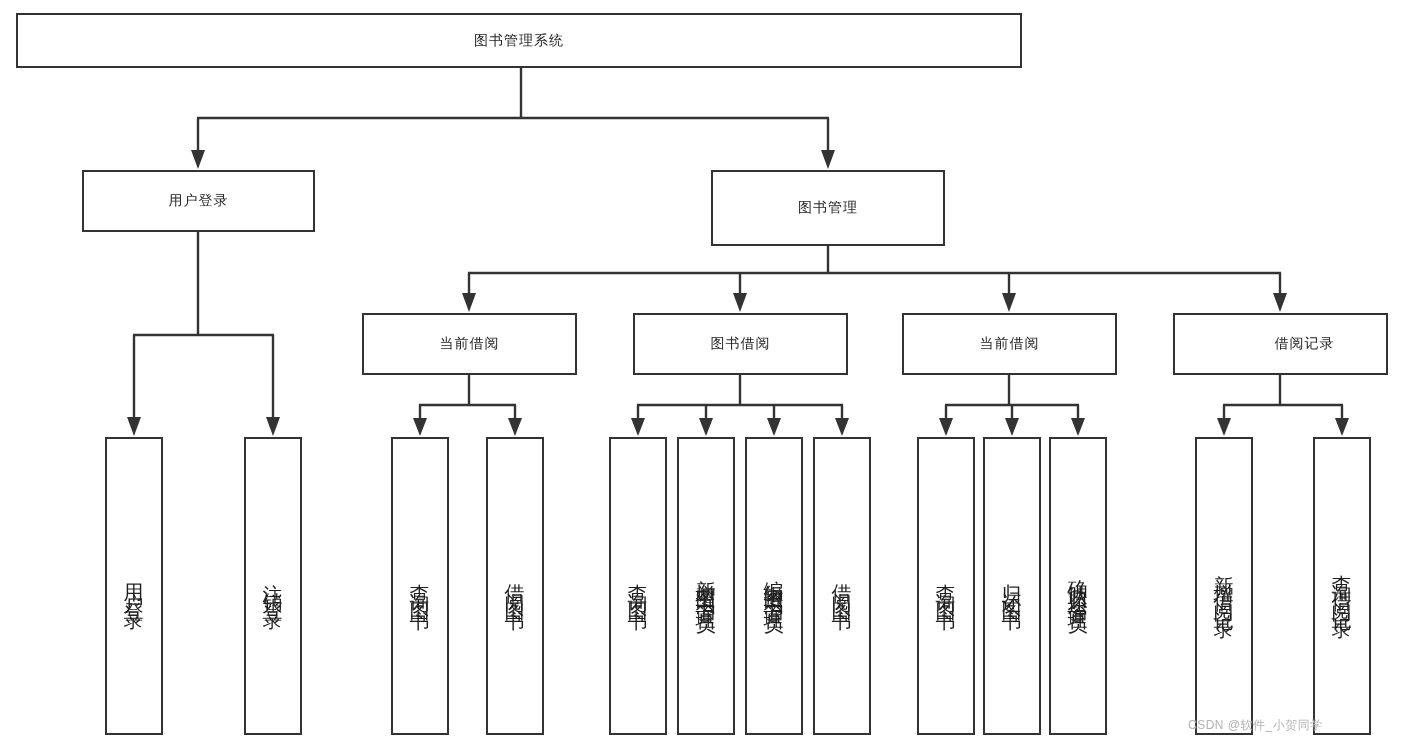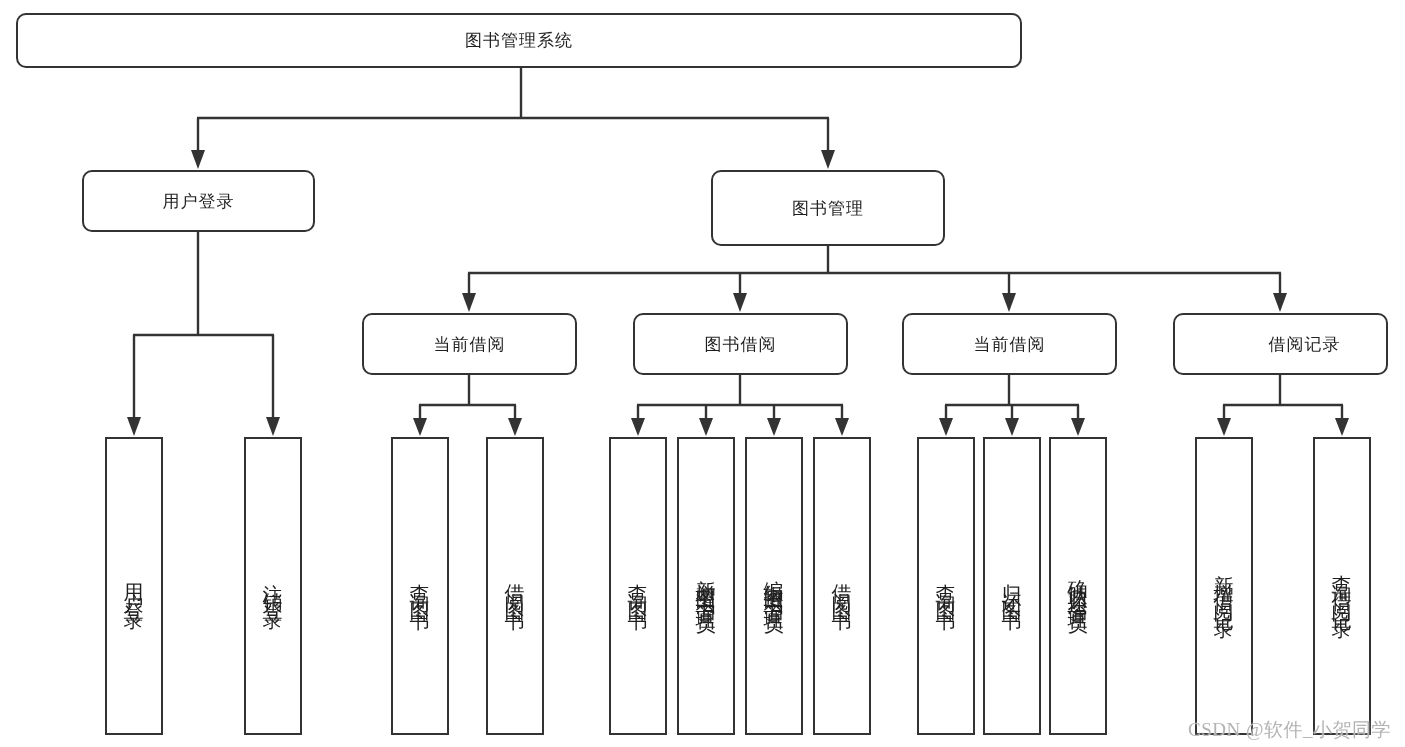--- a/index.html
+++ b/index.html
@@ -32,42 +32,40 @@
     position: absolute;
     background: var(--box_bg);
     border: 2.5px solid var(--line);
     color: var(--text);
     display: flex;
     align-items: center;
     justify-content: center;
     text-align: center;
   }
   .box.h {
-    font-size: 17px;
+    font-size: 14px;
     letter-spacing: 1px;
-    border-radius: 10px;
   }
   .box.v {
     writing-mode: vertical-rl;
     font-size: 20px;
     letter-spacing: 9px;
     line-height: 1;
     overflow: hidden;
   }
   .box.v.long { letter-spacing: 5px; }
   .watermark {
     position: absolute;
     left: 1188px;
     top: 717px;
-    font-size: 19px;
+    font-size: 12px;
     color: var(--watermark);
     letter-spacing: 0.5px;
     white-space: nowrap;
     text-shadow: 0 0 2px #ffffff;
-    font-family: Liberation Serif, serif;
   }
 </style>
 </head>
 <body>
 
 <div class="canvas">
 
   <svg class="wires" width="1405" height="747" viewBox="0 0 1405 747">
 
     <g>

